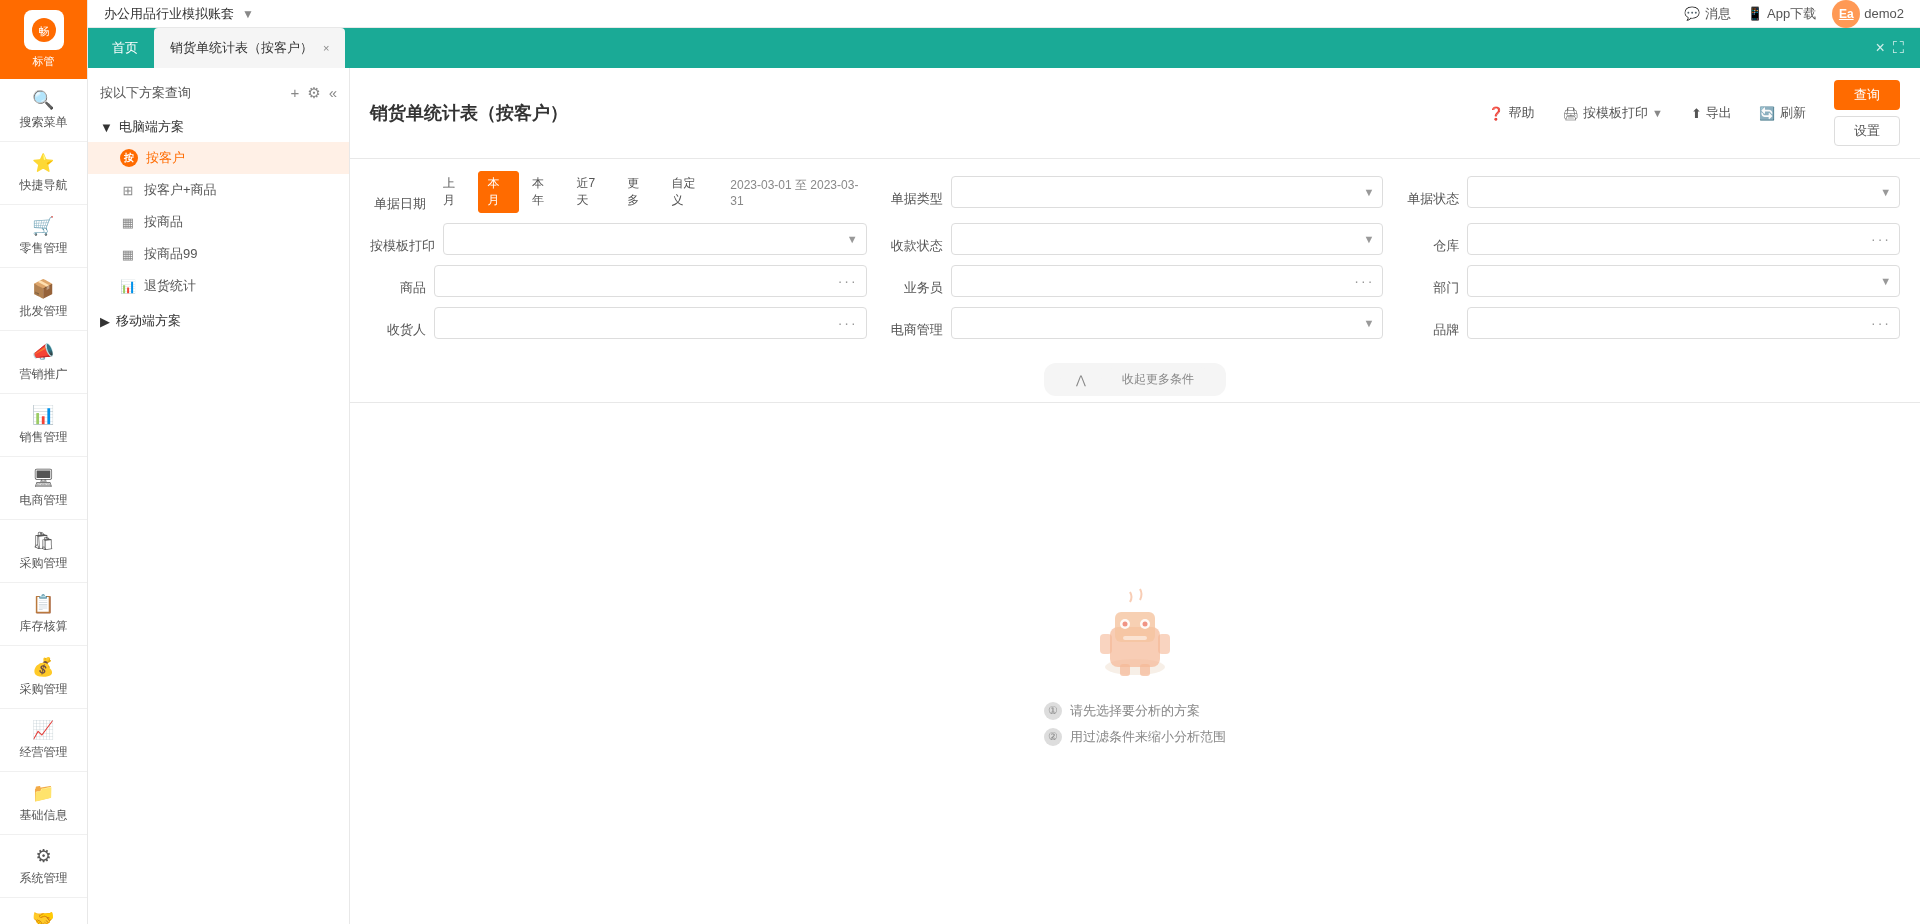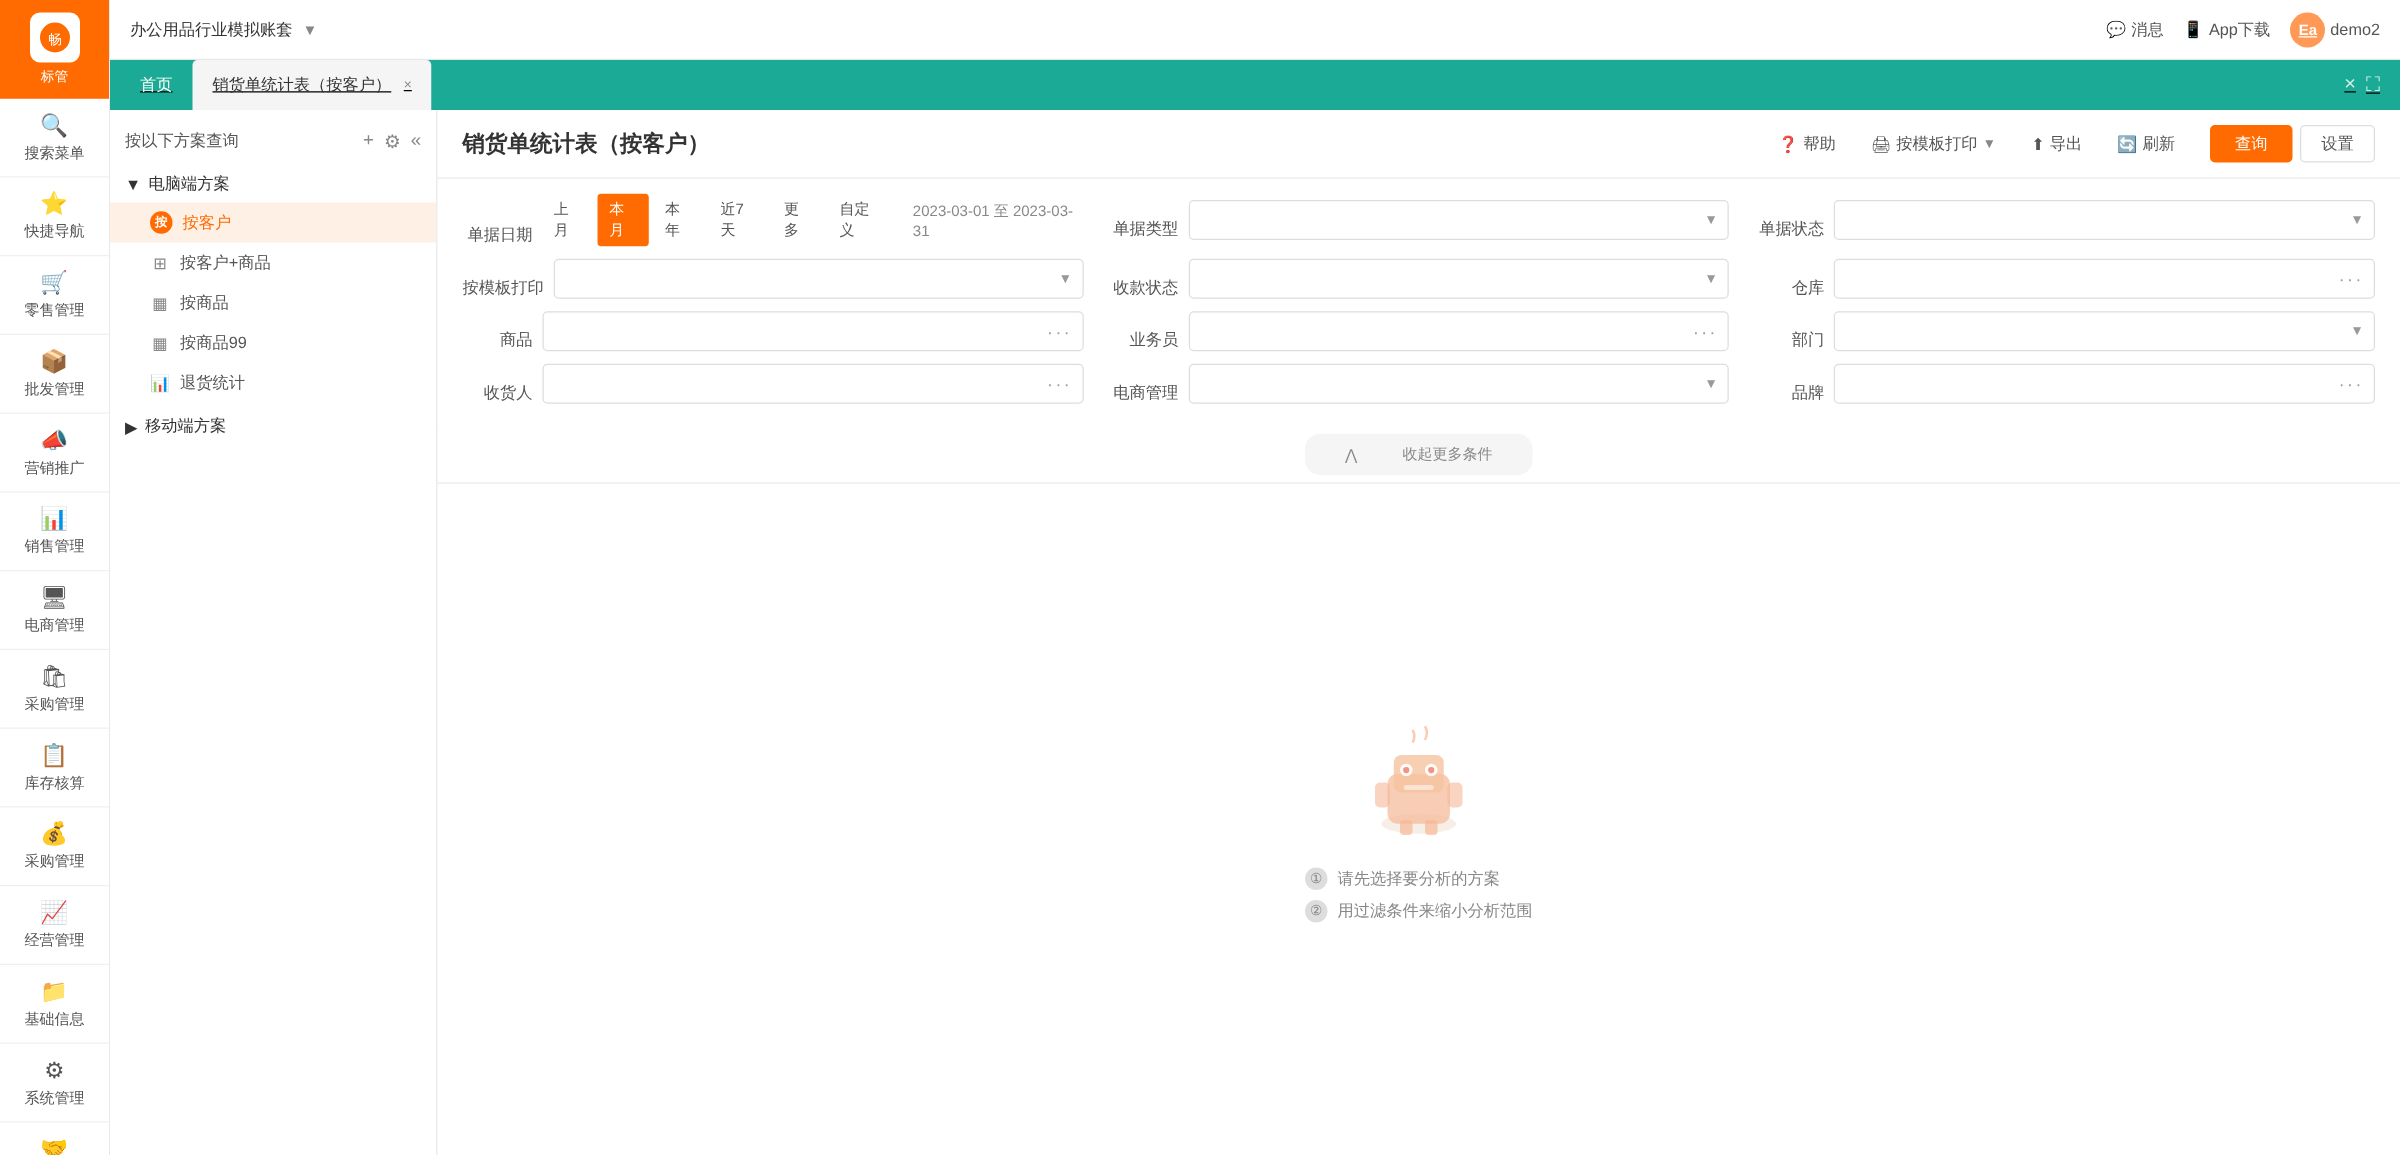--- a/index.html
+++ b/index.html
@@ -55,21 +55,21 @@
     .main-area {
       flex: 1;
       display: flex;
       flex-direction: column;
       height: 924px;
       overflow: hidden;
     }
 
     
     .topbar {
-      height: 48px;
+      height: 28px;
       background: #fff;
       border-bottom: 1px solid #e8e8e8;
       display: flex;
       justify-content: space-between;
       padding: 0 16px;
     }
     .topbar-left {
       display: flex;
       align-items: center;
       gap: 8px;
@@ -111,21 +111,20 @@
     }
 
     
     .tabbar {
       height: 40px;
       background: #1aaa96;
       display: flex;
       align-items: center;
       padding: 0 8px;
       gap: 0;
-      text-decoration: underline;
     }
     .tab {
       height: 40px;
       display: flex;
       align-items: center;
       padding: 0 16px;
       font-size: 13px;
       cursor: pointer;
       color: rgba(255,255,255,0.85);
       gap: 6px;
@@ -414,20 +413,21 @@
       color: #888;
       display: flex;
       align-items: center;
       justify-content: center;
       font-size: 11px;
     }
 
     
     .action-btns {
       display: flex;
+      flex-direction: column;
       gap: 6px;
       margin-left: 8px;
     }
   </style>
 </head>
 <body>
 
 <div class="sidebar">
   <div class="sidebar-logo">
     <div class="logo-icon">

